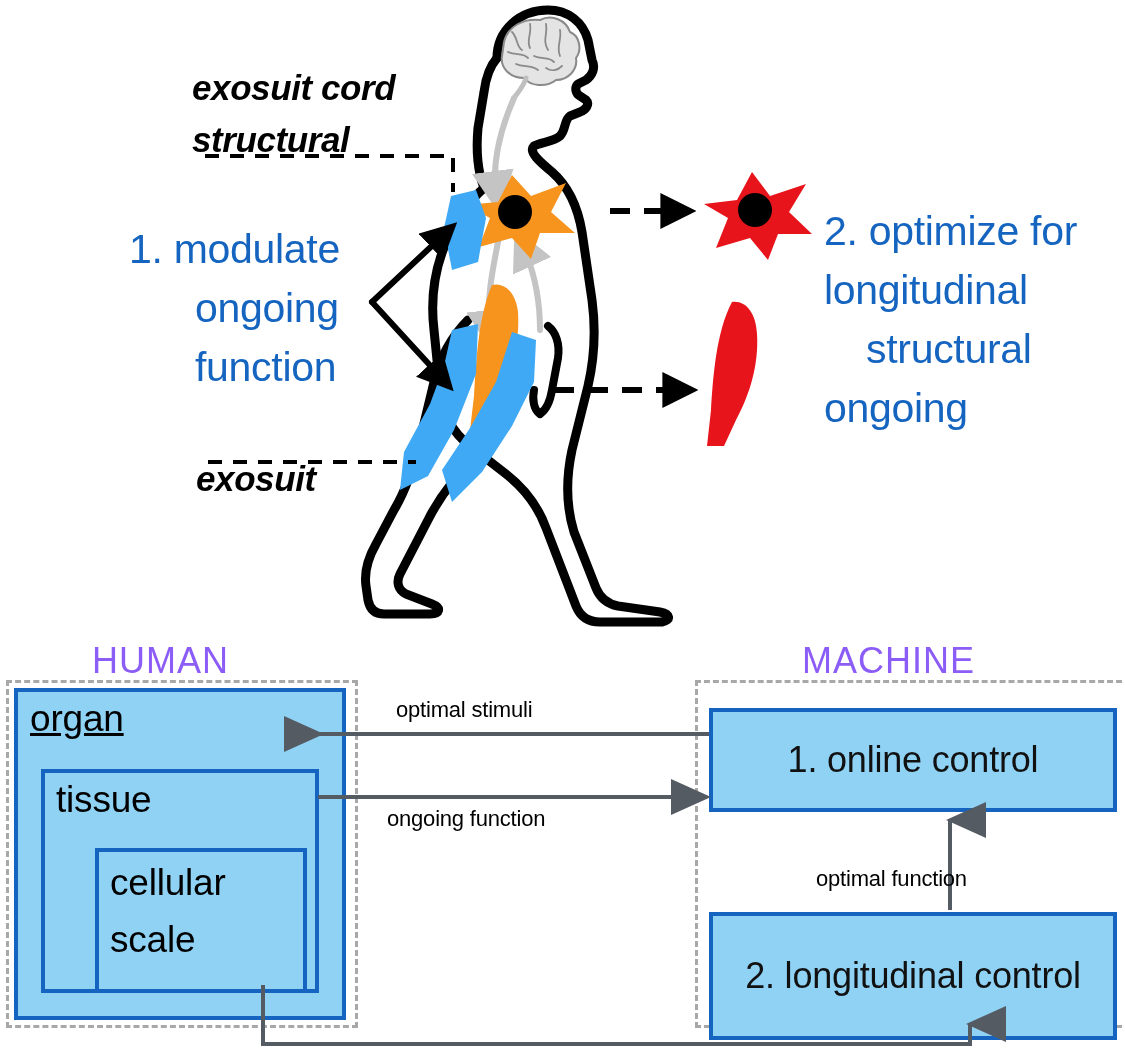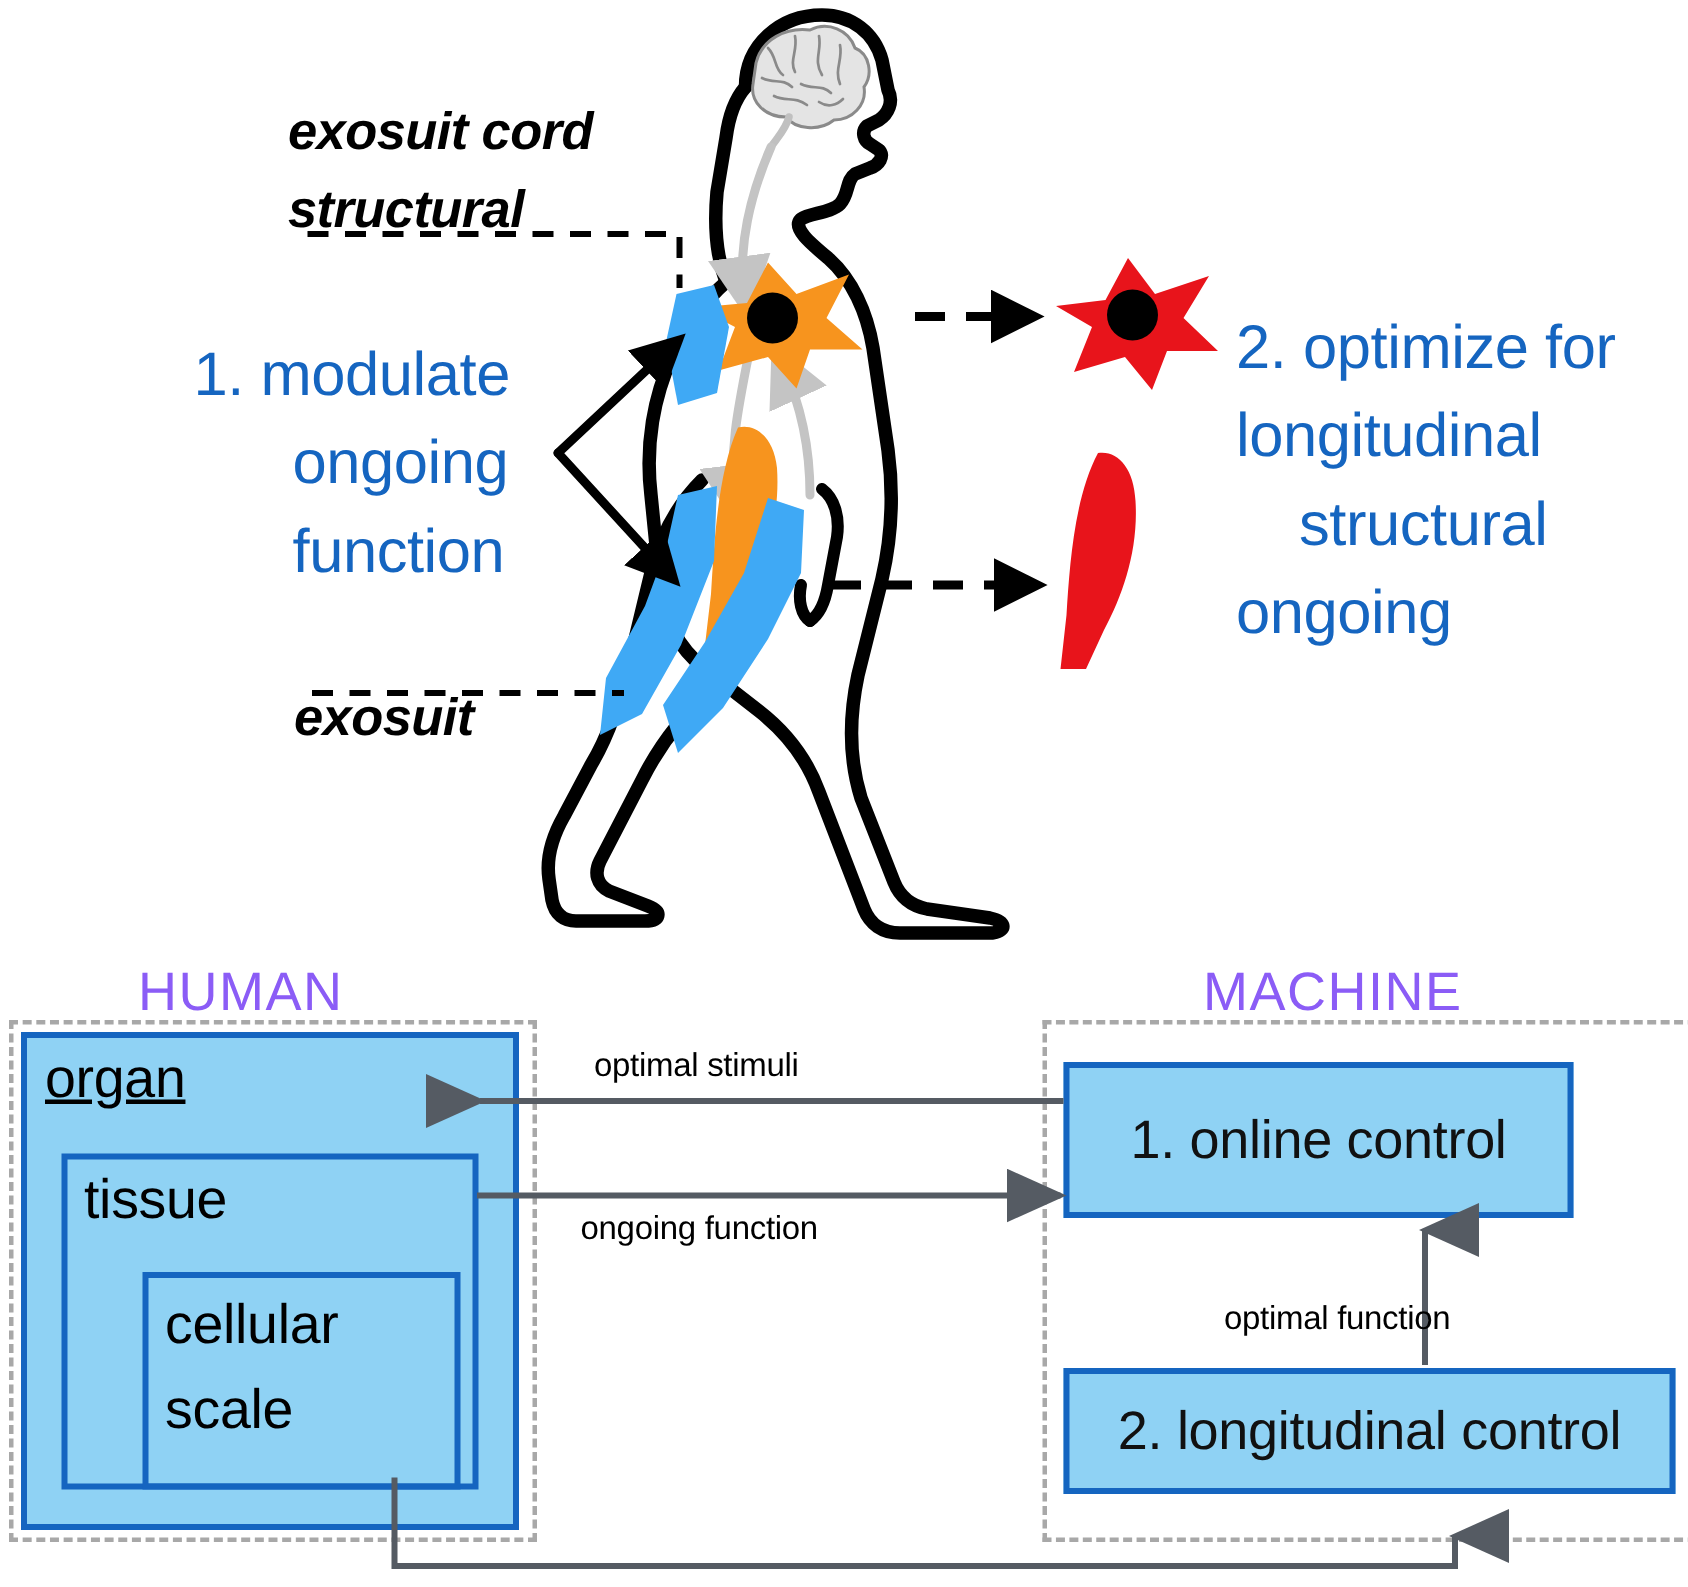--- a/index.html
+++ b/index.html
@@ -258,25 +258,25 @@
   <div class="nest-box inner" style="left:41px; top:769px; width:278px; height:224px;"></div>
   <div class="nest-box inner" style="left:95px; top:848px; width:212px; height:145px;"></div>
 
   <div class="txt box-label" style="left:30px; top:697px;text-decoration:underline;">organ</div>
   <div class="txt box-label" style="left:56px; top:778px;">tissue</div>
   <div class="txt box-label" style="left:110px; top:861px;">cellular</div>
   <div class="txt box-label" style="left:110px; top:918px;">scale</div>
 
   <div class="dashed-group" style="left:695px; top:680px; width:436px; height:348px;"></div>
 
-  <div class="mach-box" style="left:709px; top:708px; width:340px; height:104px;">
+  <div class="mach-box" style="left:709px; top:708px; width:408px; height:104px;">
     <span class="mbox-label">1. online control</span>
   </div>
 
-  <div class="mach-box" style="left:709px; top:912px; width:408px; height:84px;">
+  <div class="mach-box" style="left:709px; top:912px; width:408px; height:128px;">
     <span class="mbox-label">2. longitudinal control</span>
   </div>
 
   <svg class="ovl" width="1125" height="1058" viewBox="0 0 1125 1058">
     <defs>
       <marker id="gh-l" markerWidth="10" markerHeight="9" refX="1" refY="4.5" orient="auto">
         <path d="M10 0 L0 4.5 L10 9 z" fill="#555b63"></path>
       </marker>
       <marker id="gh-r" markerWidth="10" markerHeight="9" refX="9" refY="4.5" orient="auto">
         <path d="M0 0 L10 4.5 L0 9 z" fill="#555b63"></path>

